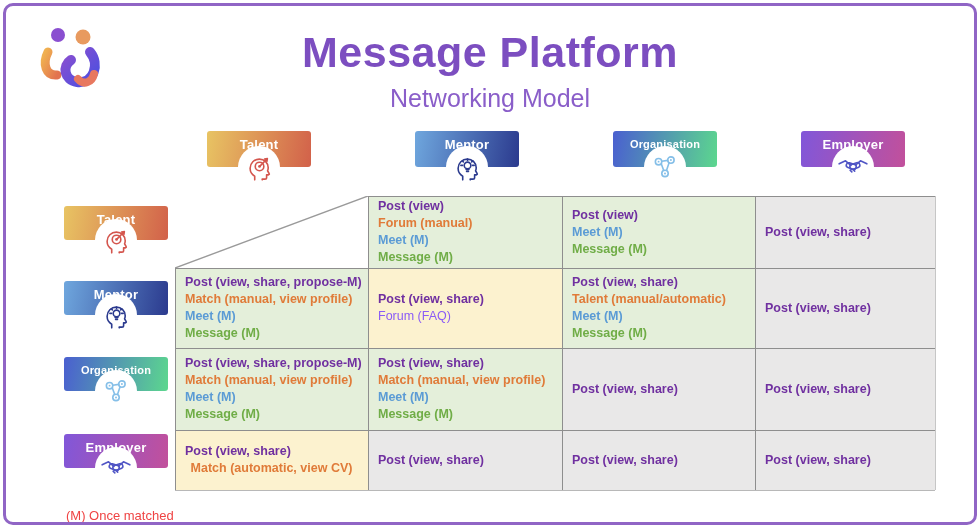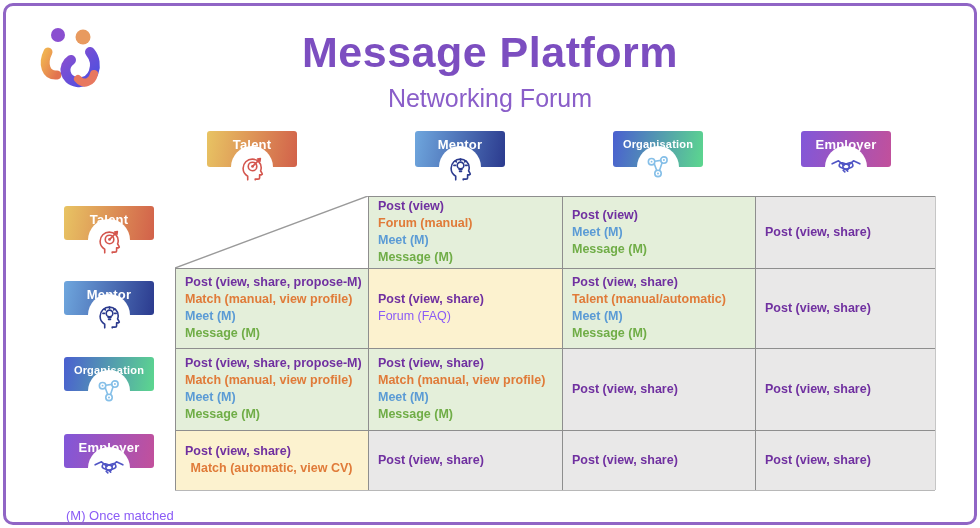--- a/index.html
+++ b/index.html
@@ -2,30 +2,30 @@
 <html><head>
 <meta charset="utf-8">
 <style>
   html,body{margin:0;padding:0;background:#fff;}
   body{font-family:"Liberation Sans",sans-serif;}
   .stage{position:relative;width:980px;height:528px;background:#fff;overflow:hidden;}
   .frame{position:absolute;inset:3px;border:3px solid #9065c5;border-radius:10px;pointer-events:none;z-index:50;}
   .logo{position:absolute;left:32px;top:22px;z-index:5;}
   .title{position:absolute;left:0;right:0;top:28px;text-align:center;font-size:43px;font-weight:800;letter-spacing:.5px;margin:0;}
   .subtitle{position:absolute;left:0;right:0;top:84px;text-align:center;font-size:25px;font-weight:500;margin:0;}
-  .badge{position:absolute;width:90px;border-radius:3px;text-align:center;z-index:4;}
+  .badge{position:absolute;width:104px;border-radius:3px;text-align:center;z-index:4;}
   .badge .lbl{position:relative;z-index:3;display:block;color:#fff;font-weight:700;font-size:13px;line-height:19px;margin-top:4px;letter-spacing:.2px;}
   .badge .circ{position:absolute;left:50%;transform:translateX(-50%);width:42px;height:42px;border-radius:50%;
                background:#fff;z-index:2;display:flex;align-items:center;justify-content:center;}
   .cell{position:absolute;display:flex;flex-direction:column;justify-content:center;
         padding:4px 10px;box-sizing:border-box;z-index:1;}
   .cell .line{font-size:12.5px;font-weight:600;line-height:17px;white-space:nowrap;}
   .gl{position:absolute;z-index:2;}
   .diag{position:absolute;z-index:2;}
-  .legend{position:absolute;left:66px;top:508px;font-size:13px;color:#8b5cf6;z-index:3;}
+  .legend{position:absolute;left:66px;top:508px;font-size:13px;color:#ef4444;z-index:3;}
 </style>
 </head>
 <body>
 
 <div class="stage">
   <div class="frame" style="border-color: rgb(144, 101, 197);"></div>
 
   <svg class="logo" width="74" height="80" viewBox="0 0 74 80">
     <defs>
       <linearGradient id="lgOrange" x1="0" y1="0" x2="1" y2="1">
@@ -38,21 +38,21 @@
       </linearGradient>
     </defs>
     <circle cx="26" cy="13" r="7" fill="#8a4fd0"></circle>
     <circle cx="51" cy="15" r="7.5" fill="#e89a5f"></circle>
     <path d="M16 30 C 10 42 14 54 25 53" fill="none" stroke="url(#lgOrange)" stroke-width="9" stroke-linecap="round"></path>
     <path d="M58 30 C 68 42 62 62 45 60 C 32 58 30 44 39 38" fill="none" stroke="url(#lgPurple)" stroke-width="10" stroke-linecap="round"></path>
     <path d="M46 57 C 52 64 60 60 62 52" fill="none" stroke="#e8785f" stroke-width="8" stroke-linecap="round"></path>
   </svg>
 
   <h1 class="title" style="color: rgb(124, 78, 192);">Message Platform</h1>
-  <h2 class="subtitle" style="color: rgb(138, 94, 201);">Networking Forum</h2>
+  <h2 class="subtitle" style="color: rgb(138, 94, 201);">Networking Model</h2>
 
   <div id="headers">
       <div class="badge" style="left: 207px; top: 131px; height: 36px; background: linear-gradient(100deg, rgb(232, 196, 99), rgb(210, 97, 74));">
         <span class="lbl">Talent</span>
         <div class="circ" style="top: 15px;">
           <svg width="30" height="30" viewBox="0 0 28 28" fill="none" stroke="#d4554d" stroke-width="1.5" stroke-linecap="round" stroke-linejoin="round">
             <path d="M10 26v-3.4c-2.6-1.5-4.3-4.3-4.3-7.4C5.7 10.4 9.6 6.6 14.3 6.6c4.7 0 8.3 3.8 8.3 8 0 1-.2 2-.6 2.9l1.5 2.7c.3.5-.1 1.1-.7 1.1h-1.7v2.4c0 .9-.7 1.6-1.6 1.6H17V26"></path>
             <circle cx="14.5" cy="13.5" r="4"></circle>
             <circle cx="14.5" cy="13.5" r="1.3" fill="#d4554d" stroke="none"></circle>
             <path d="M21.5 6.5l-6.2 6.2M21.8 6.2l-.4 2.6M21.8 6.2l-2.6.4"></path>

